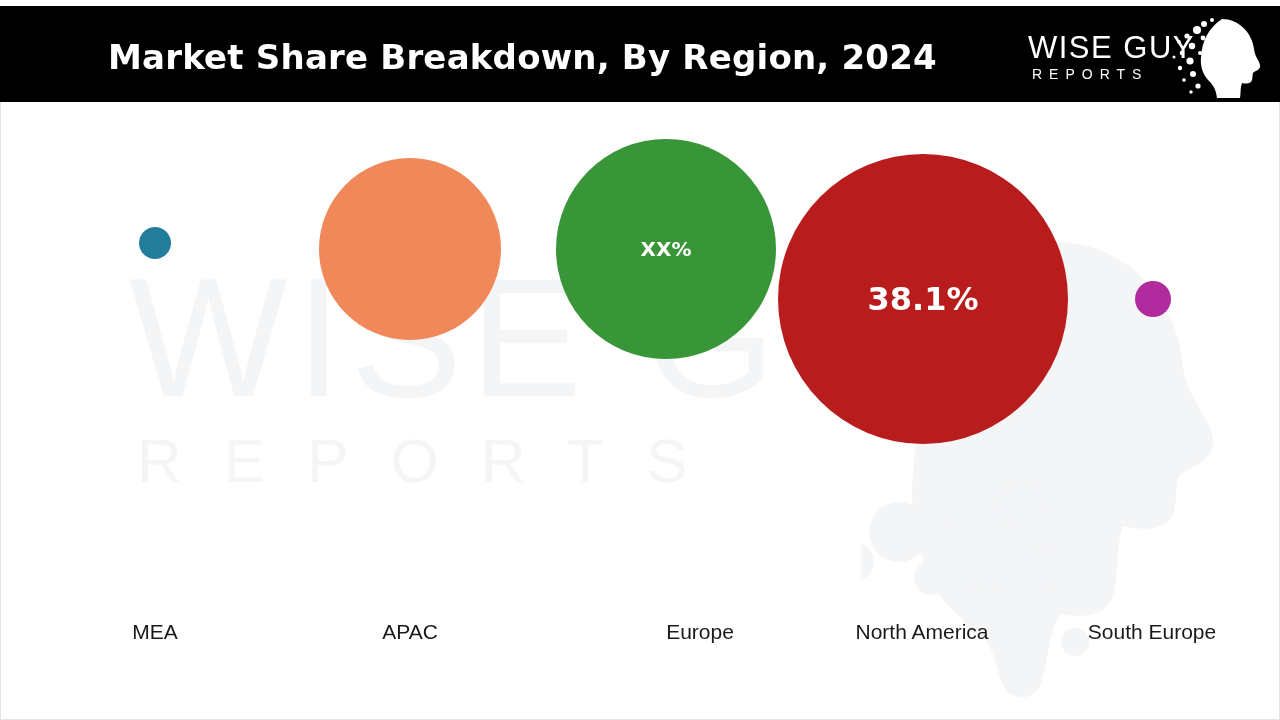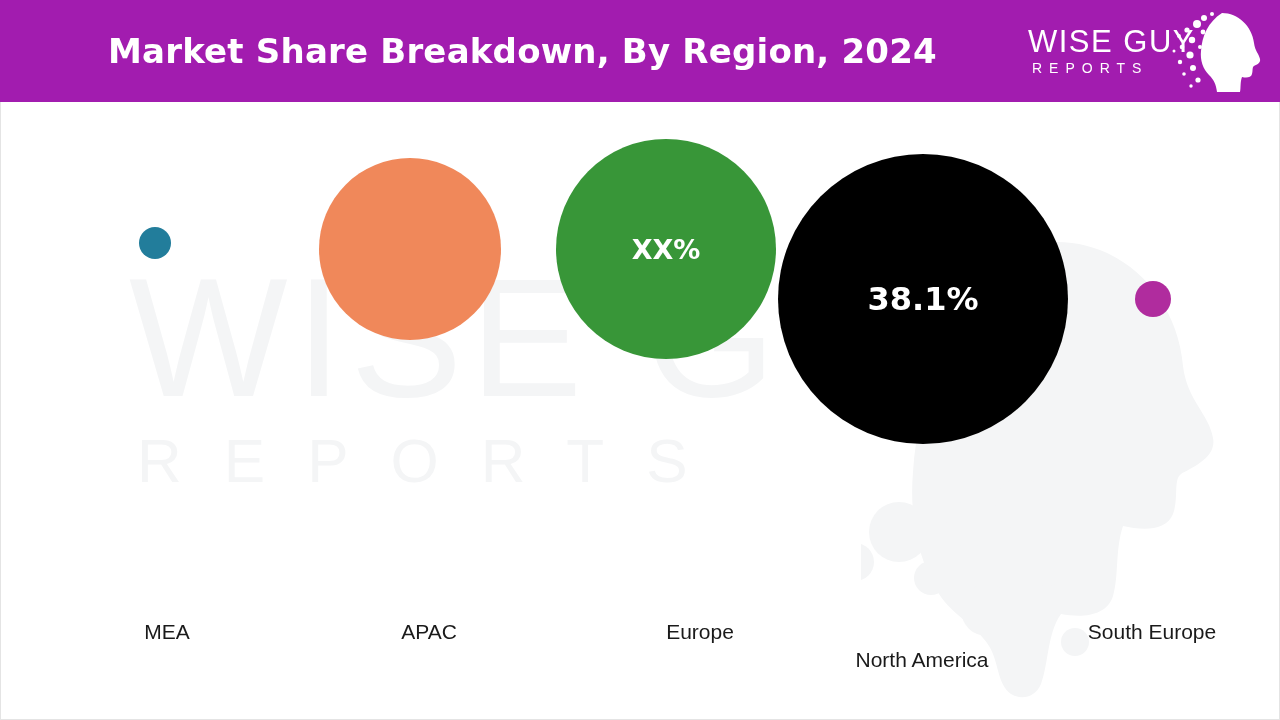--- a/index.html
+++ b/index.html
@@ -19,24 +19,24 @@
     width: 1280px;
     height: 720px;
     background: #ffffff;
     box-sizing: border-box;
   }
 
   
   #header {
     position: absolute;
     left: 0;
-    top: 0;
+    top: 6px;
     width: 1280px;
     height: 102px;
-    background: #a21caf;
+    background: #000000;
     overflow: hidden;
   }
   #header-title {
     position: absolute;
     left: 108px;
     top: 0;
     height: 102px;
     line-height: 102px;
     font-family: "DejaVu Sans", sans-serif;
     font-size: 34px;
@@ -247,31 +247,31 @@
 
     <div class="bubble" style="left:138px; top:125px; width:32px; height:32px; background:#227d9b;">
       <span class="bubble-label" style="font-size:0px;"></span>
     </div>
 
     <div class="bubble" style="left:318px; top:56px; width:182px; height:182px; background:#f0885a;">
       <span class="bubble-label" style="font-size:0px;"></span>
     </div>
 
     <div class="bubble" style="left:555px; top:37px; width:220px; height:220px; background:#389638;">
-      <span class="bubble-label" style="font-size:27px;">XX%</span>
-    </div>
-
-    <div class="bubble" style="left:777px; top:52px; width:290px; height:290px; background:#000000;text-align:right;">
+      <span class="bubble-label" style="font-size:20px;">XX%</span>
+    </div>
+
+    <div class="bubble" style="left:777px; top:52px; width:290px; height:290px; background:#b91c1c;text-align:right;">
       <span class="bubble-label" style="font-size:32px;">38.1%</span>
     </div>
 
     <div class="bubble" style="left:1134px; top:179px; width:36px; height:36px; background:#b02c9e;">
       <span class="bubble-label" style="font-size:0px;"></span>
     </div>
 
-    <div class="cat-label" style="left:166px;text-align:center;">MEA</div>
-    <div class="cat-label" style="left:428px;">APAC</div>
+    <div class="cat-label" style="left:154px;text-align:center;">MEA</div>
+    <div class="cat-label" style="left:409px;">APAC</div>
     <div class="cat-label" style="left:699px;">Europe</div>
-    <div class="cat-label" style="left:921px;margin-top:28px;">North America</div>
+    <div class="cat-label" style="left:921px;">North America</div>
     <div class="cat-label" style="left:1151px;">South Europe</div>
 
   </div>
 </div>
 
 </body></html>

